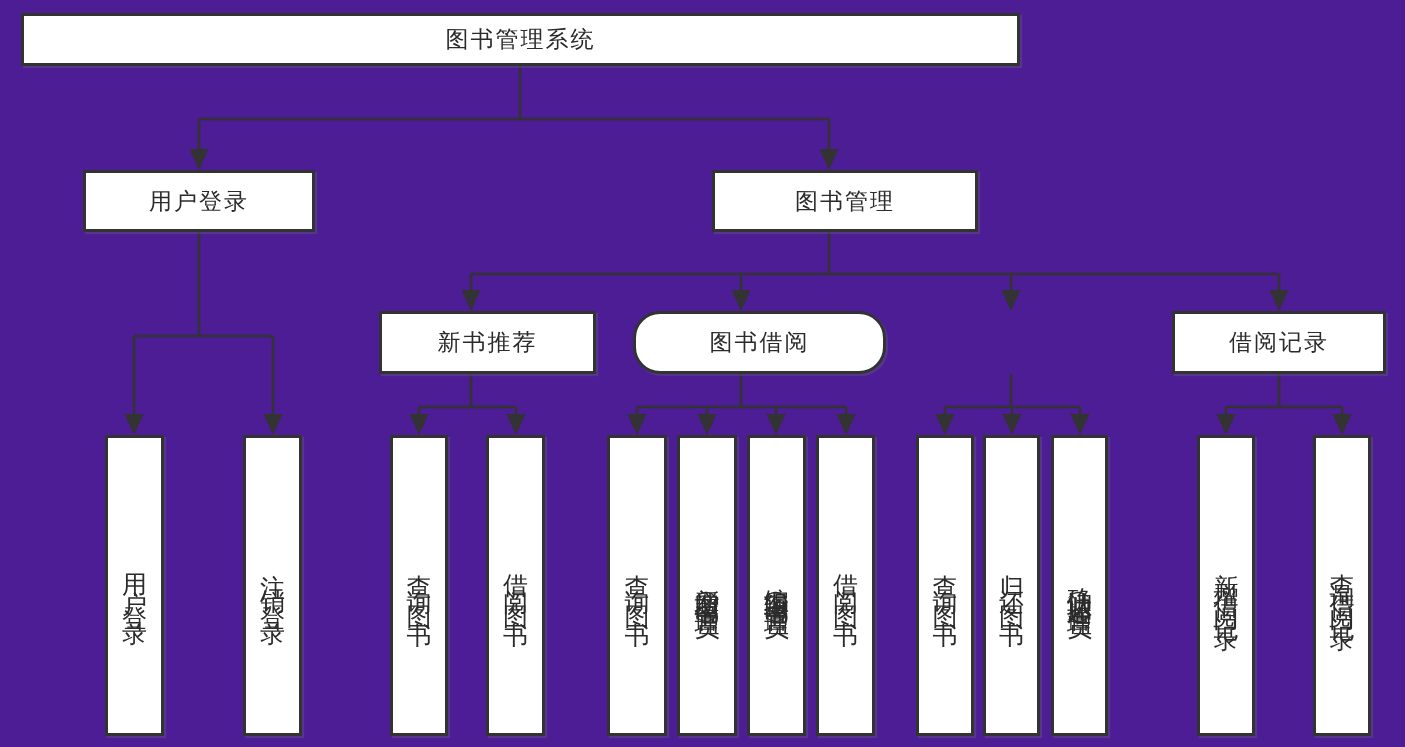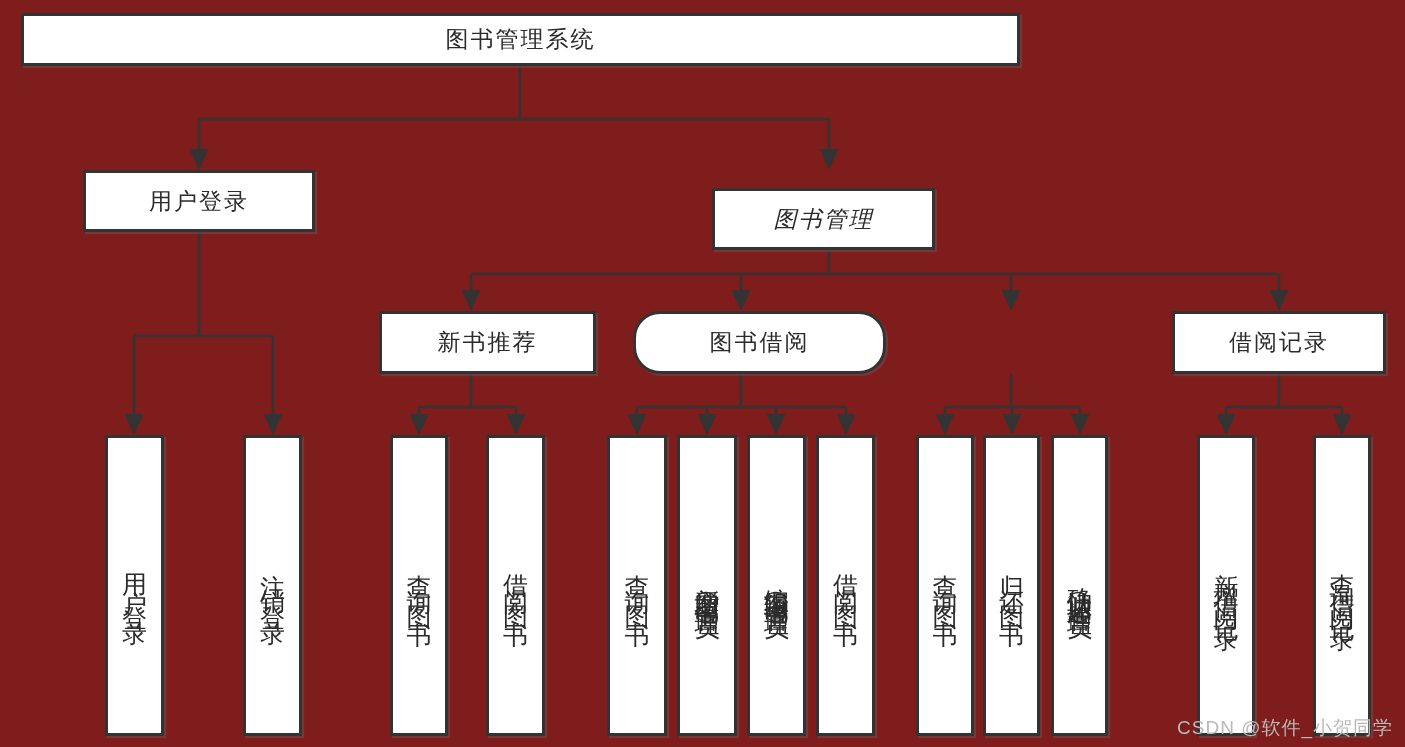--- a/index.html
+++ b/index.html
@@ -2,21 +2,21 @@
 <html><head>
 <meta charset="utf-8">
 <style>
   * { margin: 0; padding: 0; box-sizing: border-box; }
   html, body { background: #ffffff; }
   body { font-family: "Liberation Sans", sans-serif; }
   .canvas {
     position: relative;
     width: 1405px;
     height: 747px;
-    background: #7f1d1d;
+    background: #4c1d95;
     overflow: hidden;
     padding-left: 36px;
   }
   #connectors {
     position: absolute;
     left: 0; top: 0;
     width: 1405px; height: 747px;
     pointer-events: none;
   }
   .node {
@@ -61,21 +61,21 @@
       <path d="M189.5 149L208.5 149L199 170ZM819.5 149L838.5 149L829 170ZM461.5 290L480.5 290L471 311ZM731.5 290L750.5 290L741 311ZM1001.5 290L1020.5 290L1011 311ZM1269.5 290L1288.5 290L1279 311ZM124.5 414L143.5 414L134 435ZM263.5 414L282.5 414L273 435ZM409.5 414L428.5 414L419 435ZM506.5 414L525.5 414L516 435ZM627.5 414L646.5 414L637 435ZM697.5 414L716.5 414L707 435ZM766.5 414L785.5 414L776 435ZM836.5 414L855.5 414L846 435ZM935.5 414L954.5 414L945 435ZM1002.5 414L1021.5 414L1012 435ZM1070.5 414L1089.5 414L1080 435ZM1216.5 414L1235.5 414L1226 435ZM1332.5 414L1351.5 414L1342 435Z" fill="#333333"></path>
     </svg>
 
   <div class="node hbox" style="left:21px; top:13px; width:999px; height:53px;">
     <span>图书管理系统</span>
   </div>
 
   <div class="node hbox" style="left:83px; top:170px; width:232px; height:62px;">
     <span>用户登录</span>
   </div>
-  <div class="node hbox" style="left:712px; top:188px; width:223px; height:62px;font-style:italic;">
+  <div class="node hbox" style="left:712px; top:170px; width:266px; height:62px;">
     <span>图书管理</span>
   </div>
 
   <div class="node hbox" style="left:363px; top:311px; width:217px; height:63px;margin-left:16px;">
     <span>新书推荐</span>
   </div>
   <div class="node hbox" style="left:633px; top:311px; width:253px; height:63px;border-radius:27px;">
     <span>图书借阅</span>
   </div>
   <div class="node hbox" style="left:1172px; top:311px; width:214px; height:63px;">
@@ -119,14 +119,13 @@
     <span class="vtext" style="letter-spacing: 4px;">确认归还（管理员）</span>
   </div>
 
   <div class="node vbox" style="left:1197px; top:435px; width:58px; height:301px;">
     <span class="vtext" style="letter-spacing: 11px;">新增借阅记录</span>
   </div>
   <div class="node vbox" style="left:1313px; top:435px; width:58px; height:301px;">
     <span class="vtext" style="letter-spacing: 11px;">查询借阅记录</span>
   </div>
 
-  <div class="watermark">CSDN @软件_小贺同学</div>
 </div>
 
 </body></html>

